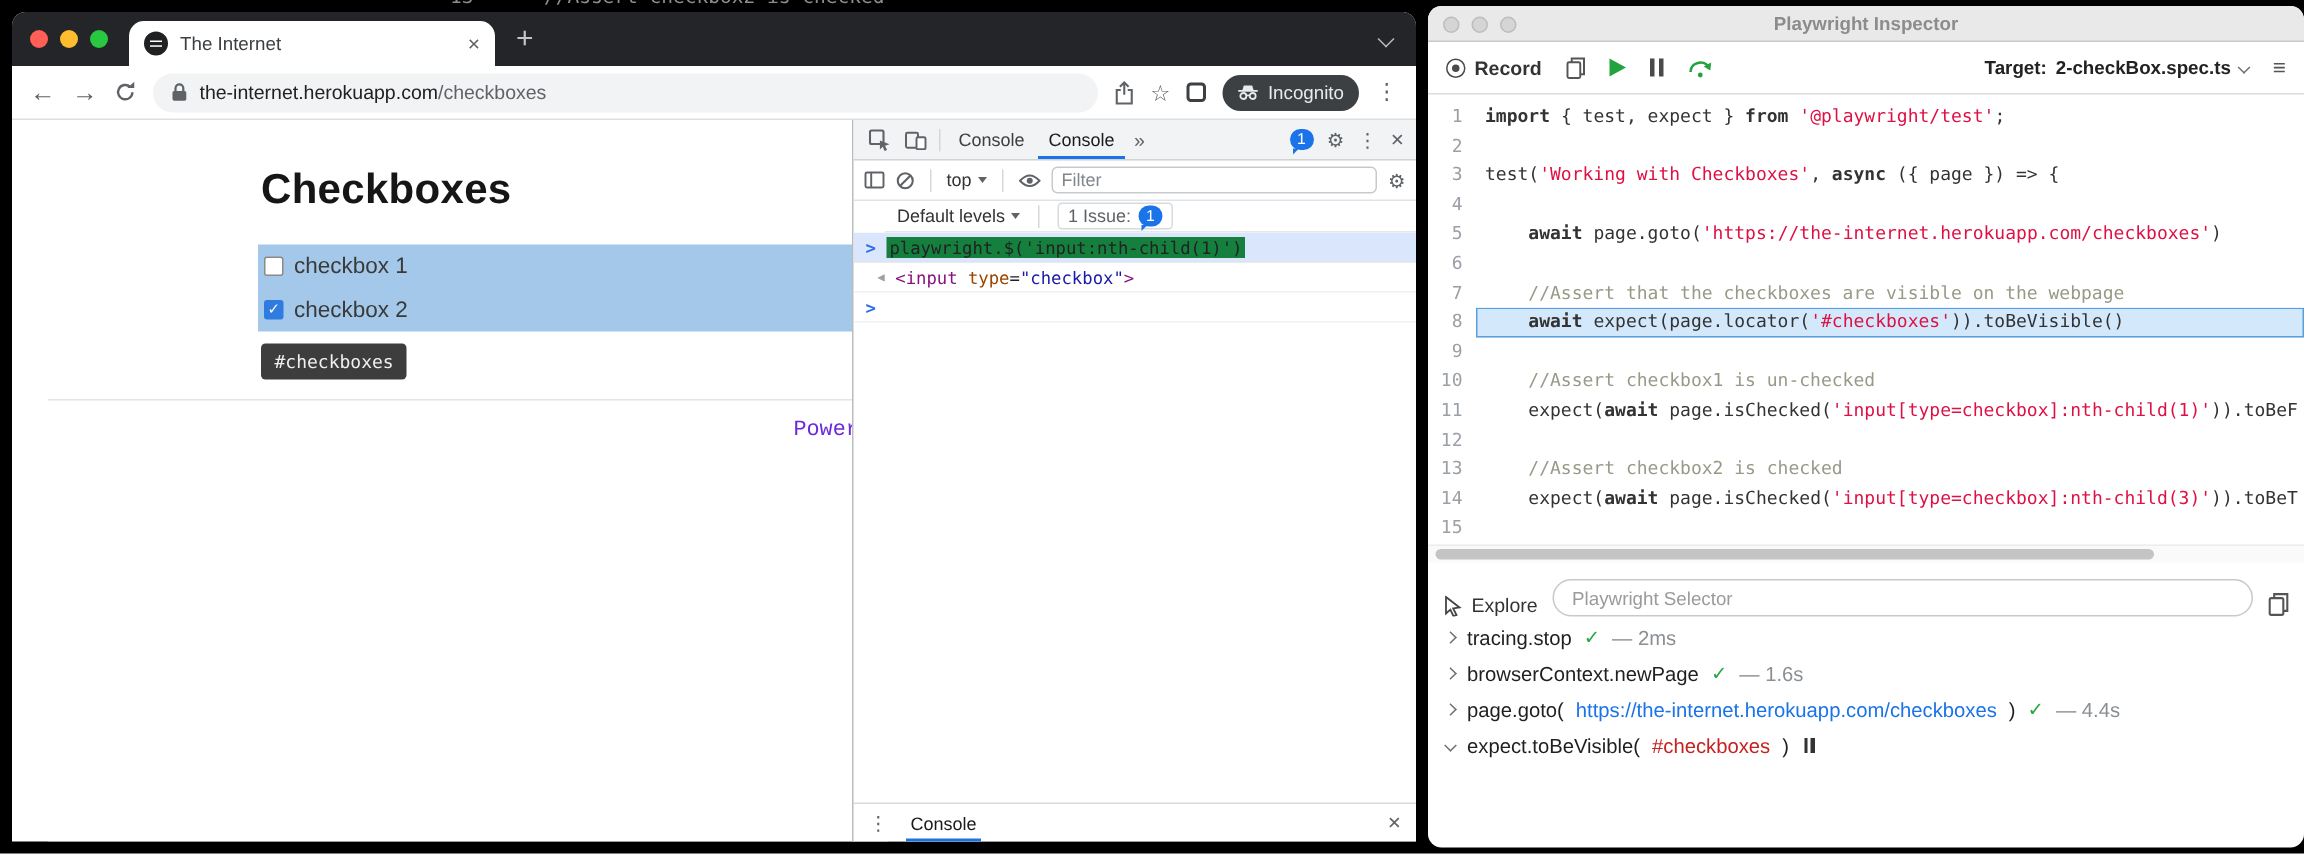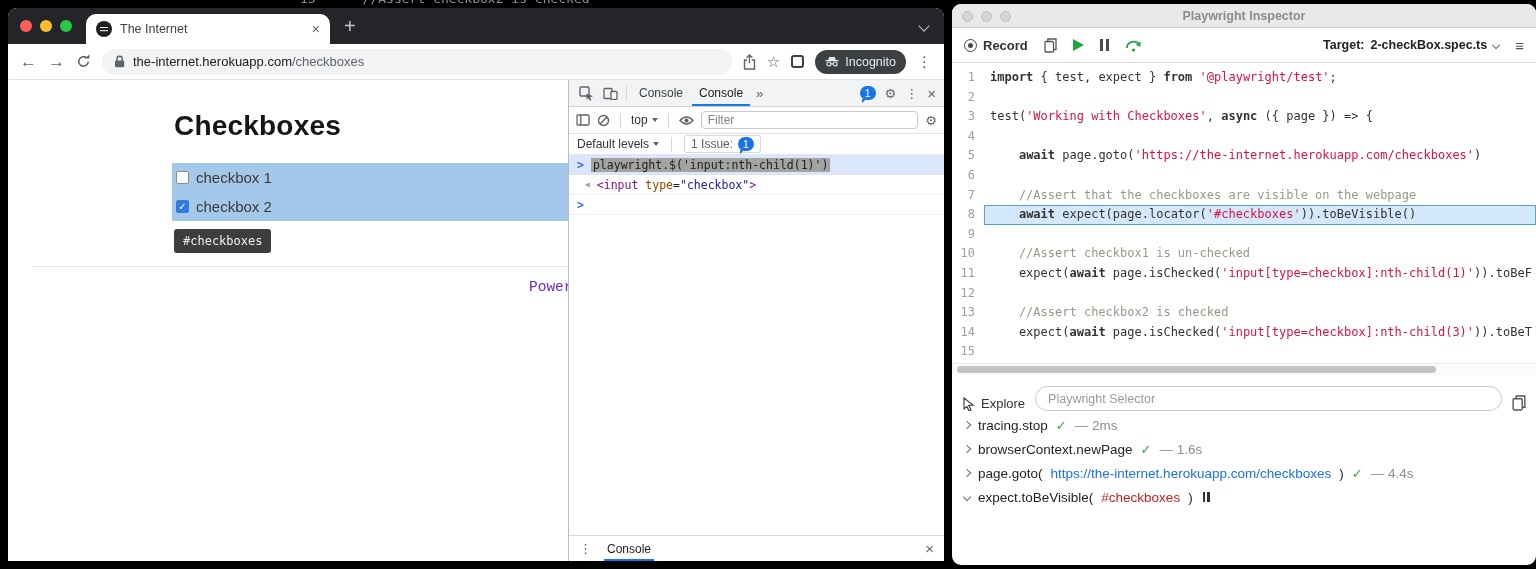--- a/index.html
+++ b/index.html
@@ -71,28 +71,28 @@
   .ml-auto { margin-left:auto; }
   .dt-gap { display:flex; align-items:center; gap:9px; padding:0 2px; }
 
   .dt-ctoolbar { height:27px; border-bottom:1px solid #e0e3e6; display:flex; align-items:center; gap:7px; padding:0 7px; flex:none; }
   .dd { display:flex; align-items:center; gap:4px; font-size:12px; color:#333; }
   .caret-down { width:0; height:0; border-left:3.6px solid transparent; border-right:3.6px solid transparent; border-top:4.5px solid #5f6368; }
   .filter-input { flex:1; min-width:0; height:18px; border:1px solid #c6c9cd; border-radius:4px; padding:0 6px;
     font-size:12px; font-family:Liberation Sans, sans-serif; color:#333; outline:none; }
   .filter-input::placeholder { color:#80868b; }
 
-  .dt-infobar { height:21px; border-bottom:1px solid #e7e8ea; display:flex; align-items:center; gap:9px; padding:0 8px; font-size:12px; color:#5f6368; flex:none; }
+  .dt-infobar { height:21px; border-bottom:1px solid #e7e8ea; display:flex; align-items:center; gap:9px; padding:0 8px; font-size:12px; color:#5f6368; flex:none;margin-left:21px; }
   .issue-pill { display:flex; align-items:center; gap:5px; border:1px solid #d8dadd; border-radius:3px; padding:1px 6px; }
 
   .dt-msgs { flex:1; overflow:hidden; font-family:"DejaVu Sans Mono",monospace; font-size:11.5px; color:#202124; }
   .msg { display:flex; align-items:center; height:20px; gap:7px; padding:0 8px; border-bottom:1px solid #f0f1f2; white-space:nowrap; }
   .msg .prompt { color:#2c6ee8; font-weight:bold; }
   .msg.msg1 { background:#d9e6fb; border-bottom-color:#dfe4ec; }
-  .msg1 .cmd { background:#a3a3a3; padding:0 2px; }
+  .msg1 .cmd { background:#15803d; padding:0 2px; }
   .msg2 { padding-left:16px; }
   .msg2 .ret { color:#9aa0a6; font-size:8px; }
   .ht-tag{color:#881280;} .ht-attr{color:#994500;} .ht-val{color:#1a1aa6;} .ht-plain{color:#202124;}
 
   .dt-drawer { height:26px; border-top:1px solid #d7dadd; display:flex; align-items:center; gap:12px; padding:0 10px; flex:none; }
   .drawer-tab { height:100%; display:flex; align-items:center; font-size:12px; color:#191b1d; box-shadow:inset 0 -2px 0 #1a73e8; padding:0 3px; }
 
   
   .pw { position:absolute; left:952px; top:4px; width:584px; height:561px; background:#fff; border-radius:9px; overflow:hidden; }
   .pw-title { height:24px; background:#e9e9e9; border-bottom:1px solid #c9c9c9; display:flex; align-items:center; justify-content:center;

